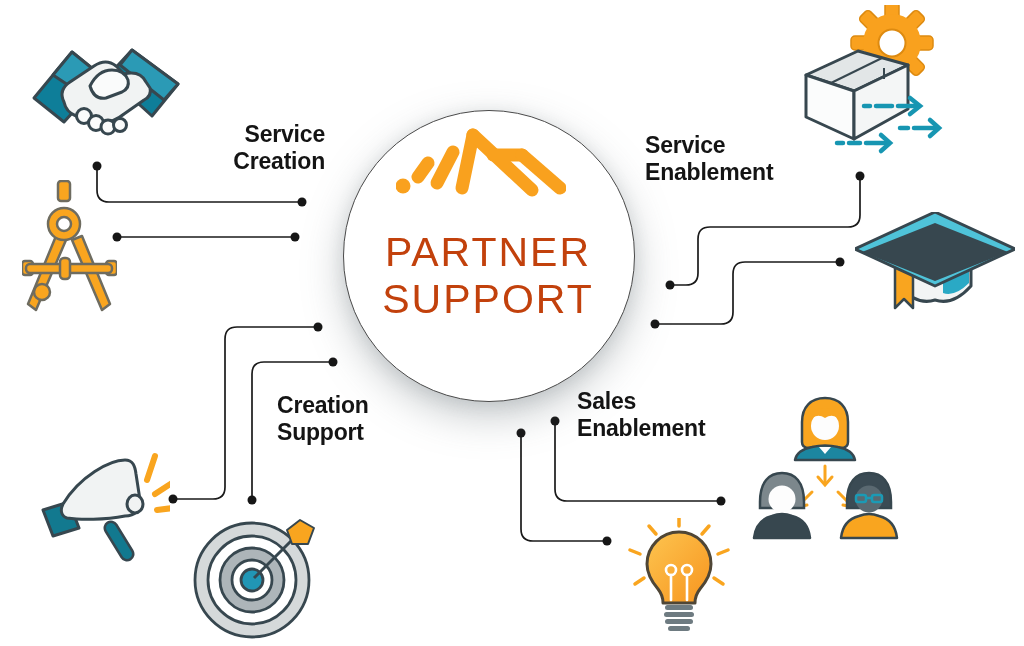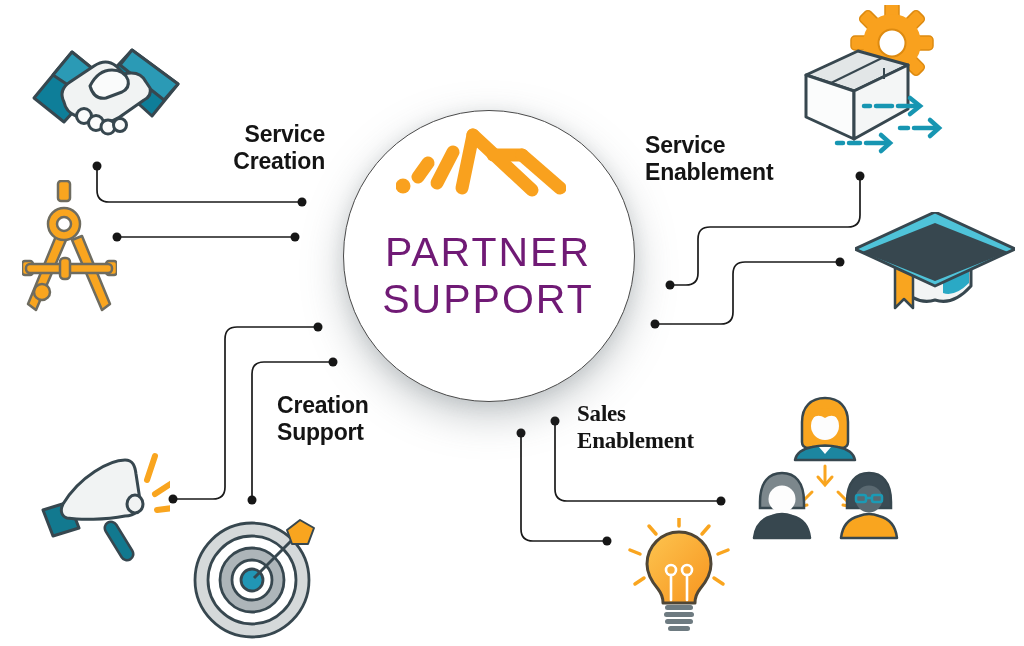--- a/index.html
+++ b/index.html
@@ -5,29 +5,29 @@
   html,body{margin:0;padding:0;background:#fff;}
   .canvas{position:relative;width:1024px;height:646px;background:#ffffff;overflow:hidden;
           font-family:"Liberation Sans",sans-serif;}
   .icon{position:absolute;}
   .wires{position:absolute;left:0;top:0;width:1024px;height:646px;}
   .hub{position:absolute;left:343px;top:110px;width:290px;height:290px;border-radius:50%;
        background:#ffffff;border:1.6px solid #4a4a4a;
        box-shadow:0 14px 40px rgba(105,116,122,.38),0 4px 16px rgba(105,116,122,.16);}
   .hub-logo{position:absolute;left:396px;top:126px;}
   .hub-title{position:absolute;left:338px;top:229px;width:300px;text-align:center;
-             font-size:41px;line-height:47px;font-weight:400;color:#701a75;letter-spacing:2px;}
+             font-size:41px;line-height:47px;font-weight:400;color:#c2410c;letter-spacing:2px;}
   .hub-title span{display:block;}
   .label{position:absolute;font-size:23px;line-height:27px;font-weight:700;color:#141414;
          letter-spacing:-.2px;}
   .label span{display:block;white-space:nowrap;}
   .lbl-service-creation{top:121px;right:699px;text-align:right;}
   .lbl-service-enablement{top:132px;left:645px;}
   .lbl-marketing-support{top:392px;left:277px;}
-  .lbl-sales-enablement{top:400px;left:577px;font-family:Liberation Serif, serif;}
+  .lbl-sales-enablement{top:388px;left:577px;}
 </style>
 </head>
 <body>
 
 <div class="canvas">
 
   <svg class="wires" viewBox="0 0 1024 646">
     <g fill="none" stroke="#1a1a1a" stroke-width="1.7">
       <path d="M97 166 V190 Q97 202 109 202 H302"></path>
       <path d="M117 237 H295"></path>

